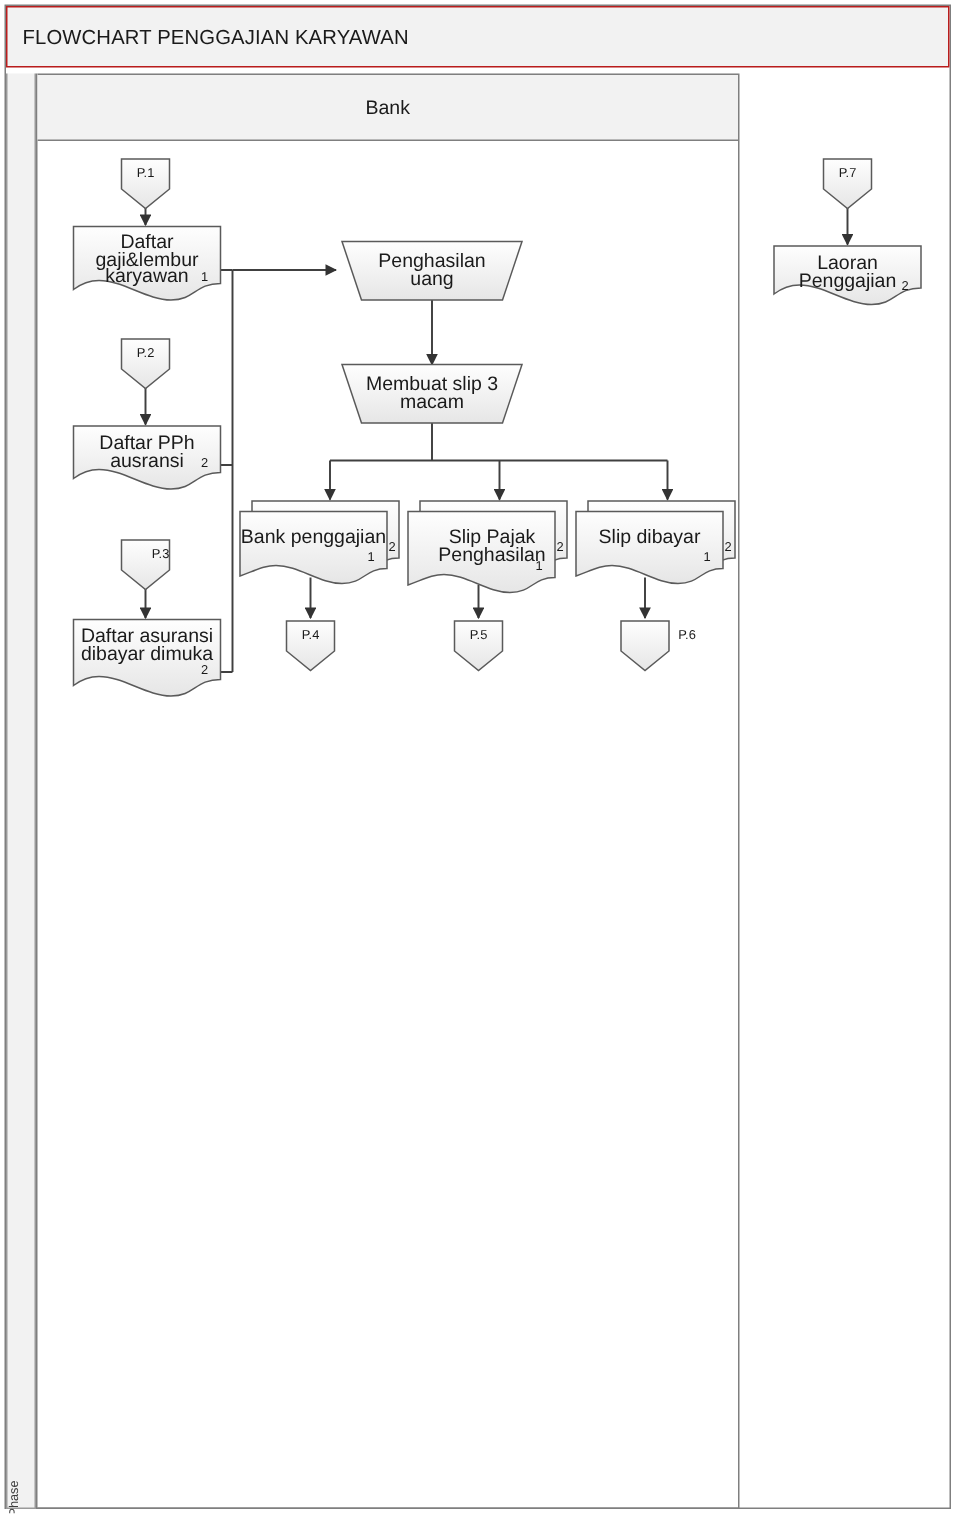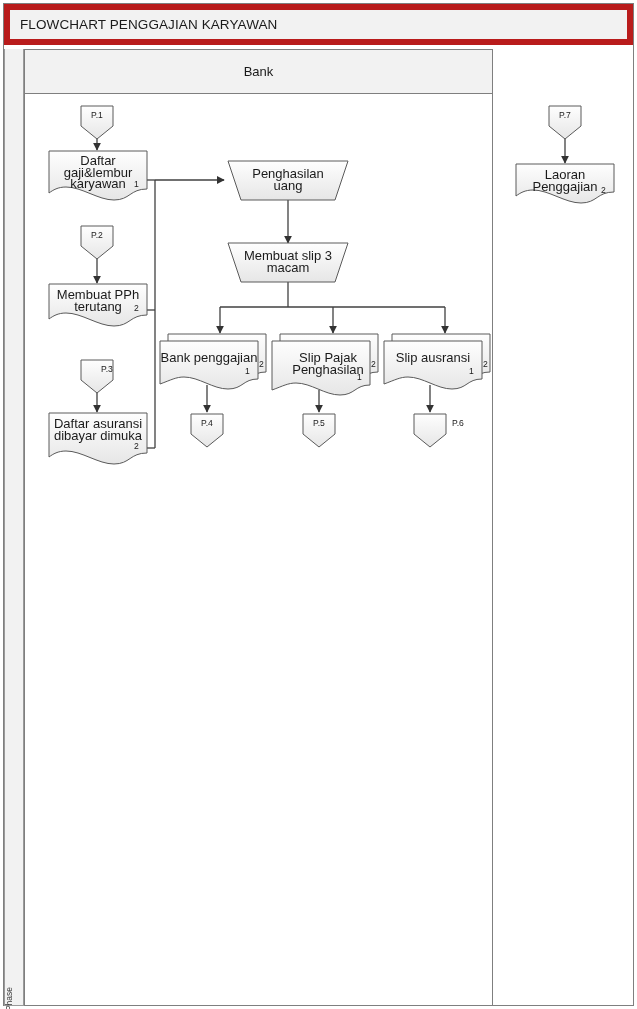--- a/index.html
+++ b/index.html
@@ -23,21 +23,21 @@
     box-sizing:border-box;
     background:#ffffff;
   }
 
   
   .title-bar{
     position:absolute;
     left:4px; top:4px;
     width:629px; height:41px;
     background:#f2f2f2;
-    border:6px solid #b91c1c;
+    border:1px solid #b91c1c;
     box-sizing:border-box;
     display:flex;
     align-items:center;
   }
   .title-text{
     padding-left:10px;
     font-size:13.5px;
     color:#1a1a1a;
     letter-spacing:.1px;
     white-space:nowrap;
@@ -283,21 +283,21 @@
   <div class="conn-text" style="left:81px;top:364px;width:52px;">P.3</div>
   <div class="conn-text" style="left:191px;top:418px;width:32px;">P.4</div>
   <div class="conn-text" style="left:303px;top:418px;width:32px;">P.5</div>
   <div class="conn-text" style="left:414px;top:418px;width:32px;margin-left:28px;">P.6</div>
   <div class="conn-text" style="left:549px;top:110px;width:32px;">P.7</div>
 
   <div class="shape-text" style="left:49px;top:155px;width:98px;">Daftar gaji&amp;lembur
 karyawan</div>
   <div class="copy-num" style="left:134px;top:179px;">1</div>
 
-  <div class="shape-text" style="left:49px;top:289px;width:98px;">Membuat PPh terutang</div>
+  <div class="shape-text" style="left:49px;top:289px;width:98px;">Daftar PPh ausransi</div>
   <div class="copy-num" style="left:134px;top:303px;">2</div>
 
   <div class="shape-text" style="left:49px;top:418px;width:98px;">Daftar asuransi
 dibayar dimuka</div>
   <div class="copy-num" style="left:134px;top:441px;">2</div>
 
   <div class="shape-text" style="left:516px;top:169px;width:98px;">Laoran Penggajian</div>
   <div class="copy-num" style="left:601px;top:185px;">2</div>
 
   <div class="shape-text" style="left:238px;top:168px;width:100px;">Penghasilan
@@ -307,21 +307,21 @@
 
   <div class="shape-text" style="left:160px;top:352px;width:98px;">Bank penggajian</div>
   <div class="copy-num" style="left:245px;top:366px;">1</div>
   <div class="copy-num" style="left:259px;top:359px;">2</div>
 
   <div class="shape-text" style="left:272px;top:352px;width:112px;">Slip Pajak
 Penghasilan</div>
   <div class="copy-num" style="left:357px;top:372px;">1</div>
   <div class="copy-num" style="left:371px;top:359px;">2</div>
 
-  <div class="shape-text" style="left:384px;top:352px;width:98px;">Slip ausransi</div>
+  <div class="shape-text" style="left:384px;top:352px;width:98px;">Slip dibayar</div>
   <div class="copy-num" style="left:469px;top:366px;">1</div>
   <div class="copy-num" style="left:483px;top:359px;">2</div>
 
   <div class="hit" style="left:81px;top:106px;width:32px;height:33px;"></div>
   <div class="hit" style="left:81px;top:226px;width:32px;height:33px;"></div>
   <div class="hit" style="left:81px;top:360px;width:32px;height:33px;"></div>
   <div class="hit" style="left:191px;top:414px;width:32px;height:33px;"></div>
   <div class="hit" style="left:303px;top:414px;width:32px;height:33px;"></div>
   <div class="hit" style="left:414px;top:414px;width:32px;height:33px;"></div>
   <div class="hit" style="left:549px;top:106px;width:32px;height:33px;"></div>

